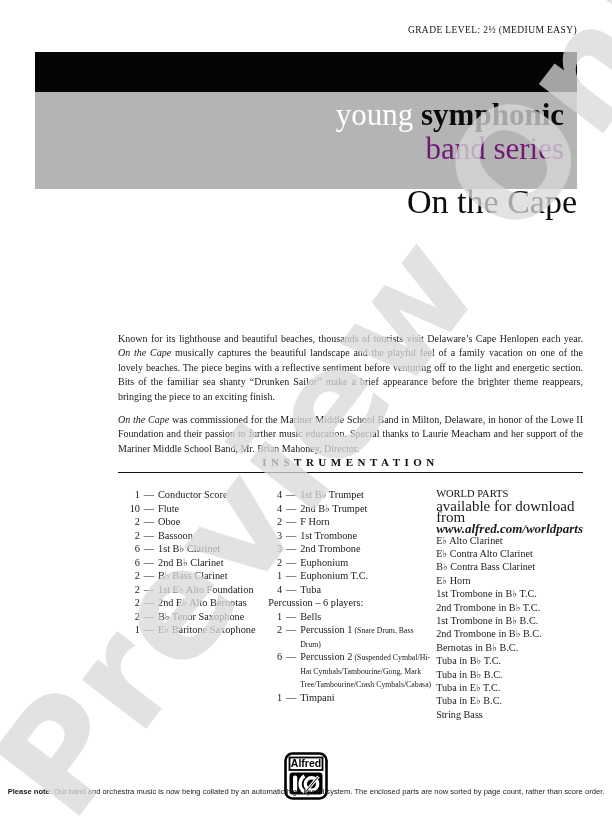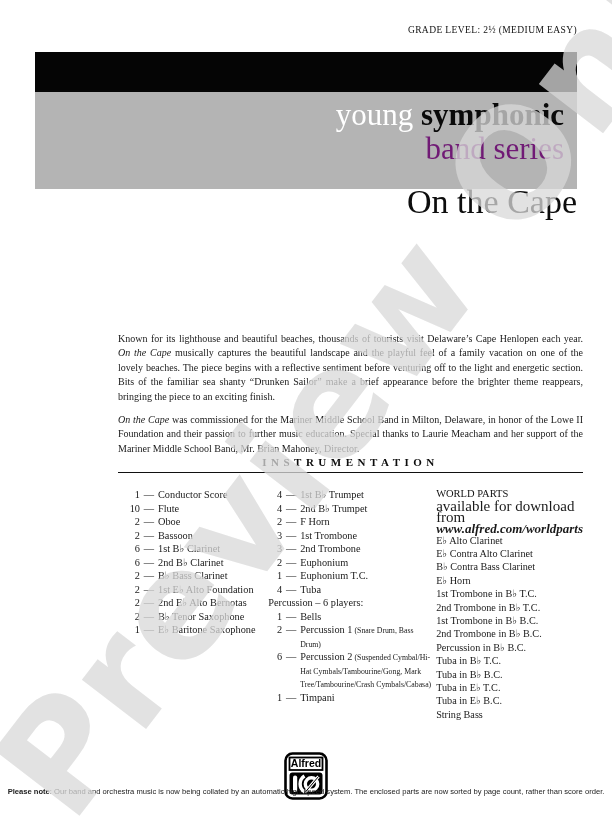--- a/index.html
+++ b/index.html
@@ -230,21 +230,21 @@
         <div class="wp-url">www.alfred.com/worldparts</div>
         <div class="wp-list">
             <div class="wp-item">E♭ Alto Clarinet</div>
             <div class="wp-item">E♭ Contra Alto Clarinet</div>
             <div class="wp-item">B♭ Contra Bass Clarinet</div>
             <div class="wp-item">E♭ Horn</div>
             <div class="wp-item">1st Trombone in B♭ T.C.</div>
             <div class="wp-item">2nd Trombone in B♭ T.C.</div>
             <div class="wp-item">1st Trombone in B♭ B.C.</div>
             <div class="wp-item">2nd Trombone in B♭ B.C.</div>
-            <div class="wp-item">Percussion in B♭ B.C.</div>
+            <div class="wp-item">Bernotas in B♭ B.C.</div>
             <div class="wp-item">Tuba in B♭ T.C.</div>
             <div class="wp-item">Tuba in B♭ B.C.</div>
             <div class="wp-item">Tuba in E♭ T.C.</div>
             <div class="wp-item">Tuba in E♭ B.C.</div>
             <div class="wp-item">String Bass</div>
           </div>
       </div>
     </div>
   </div>
 

